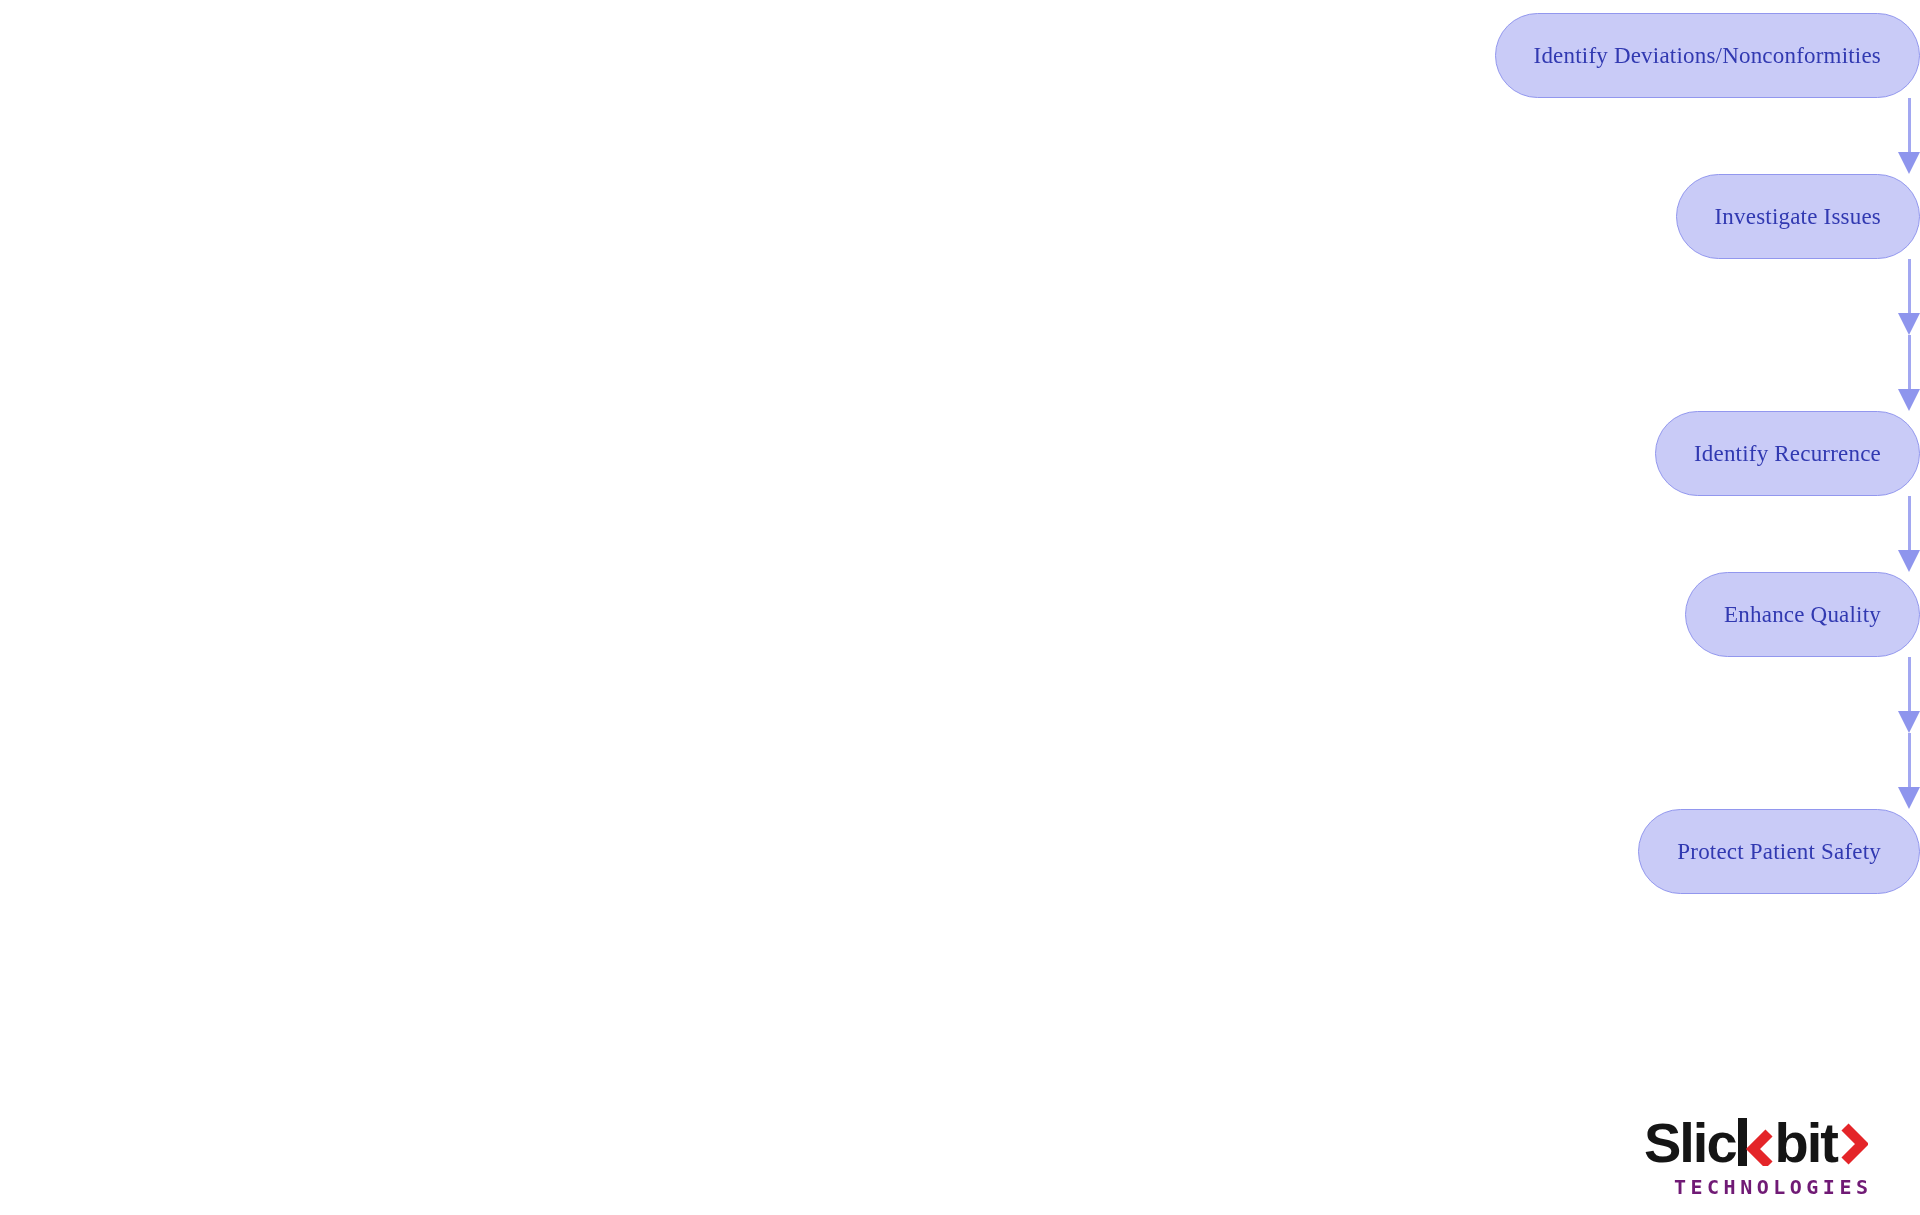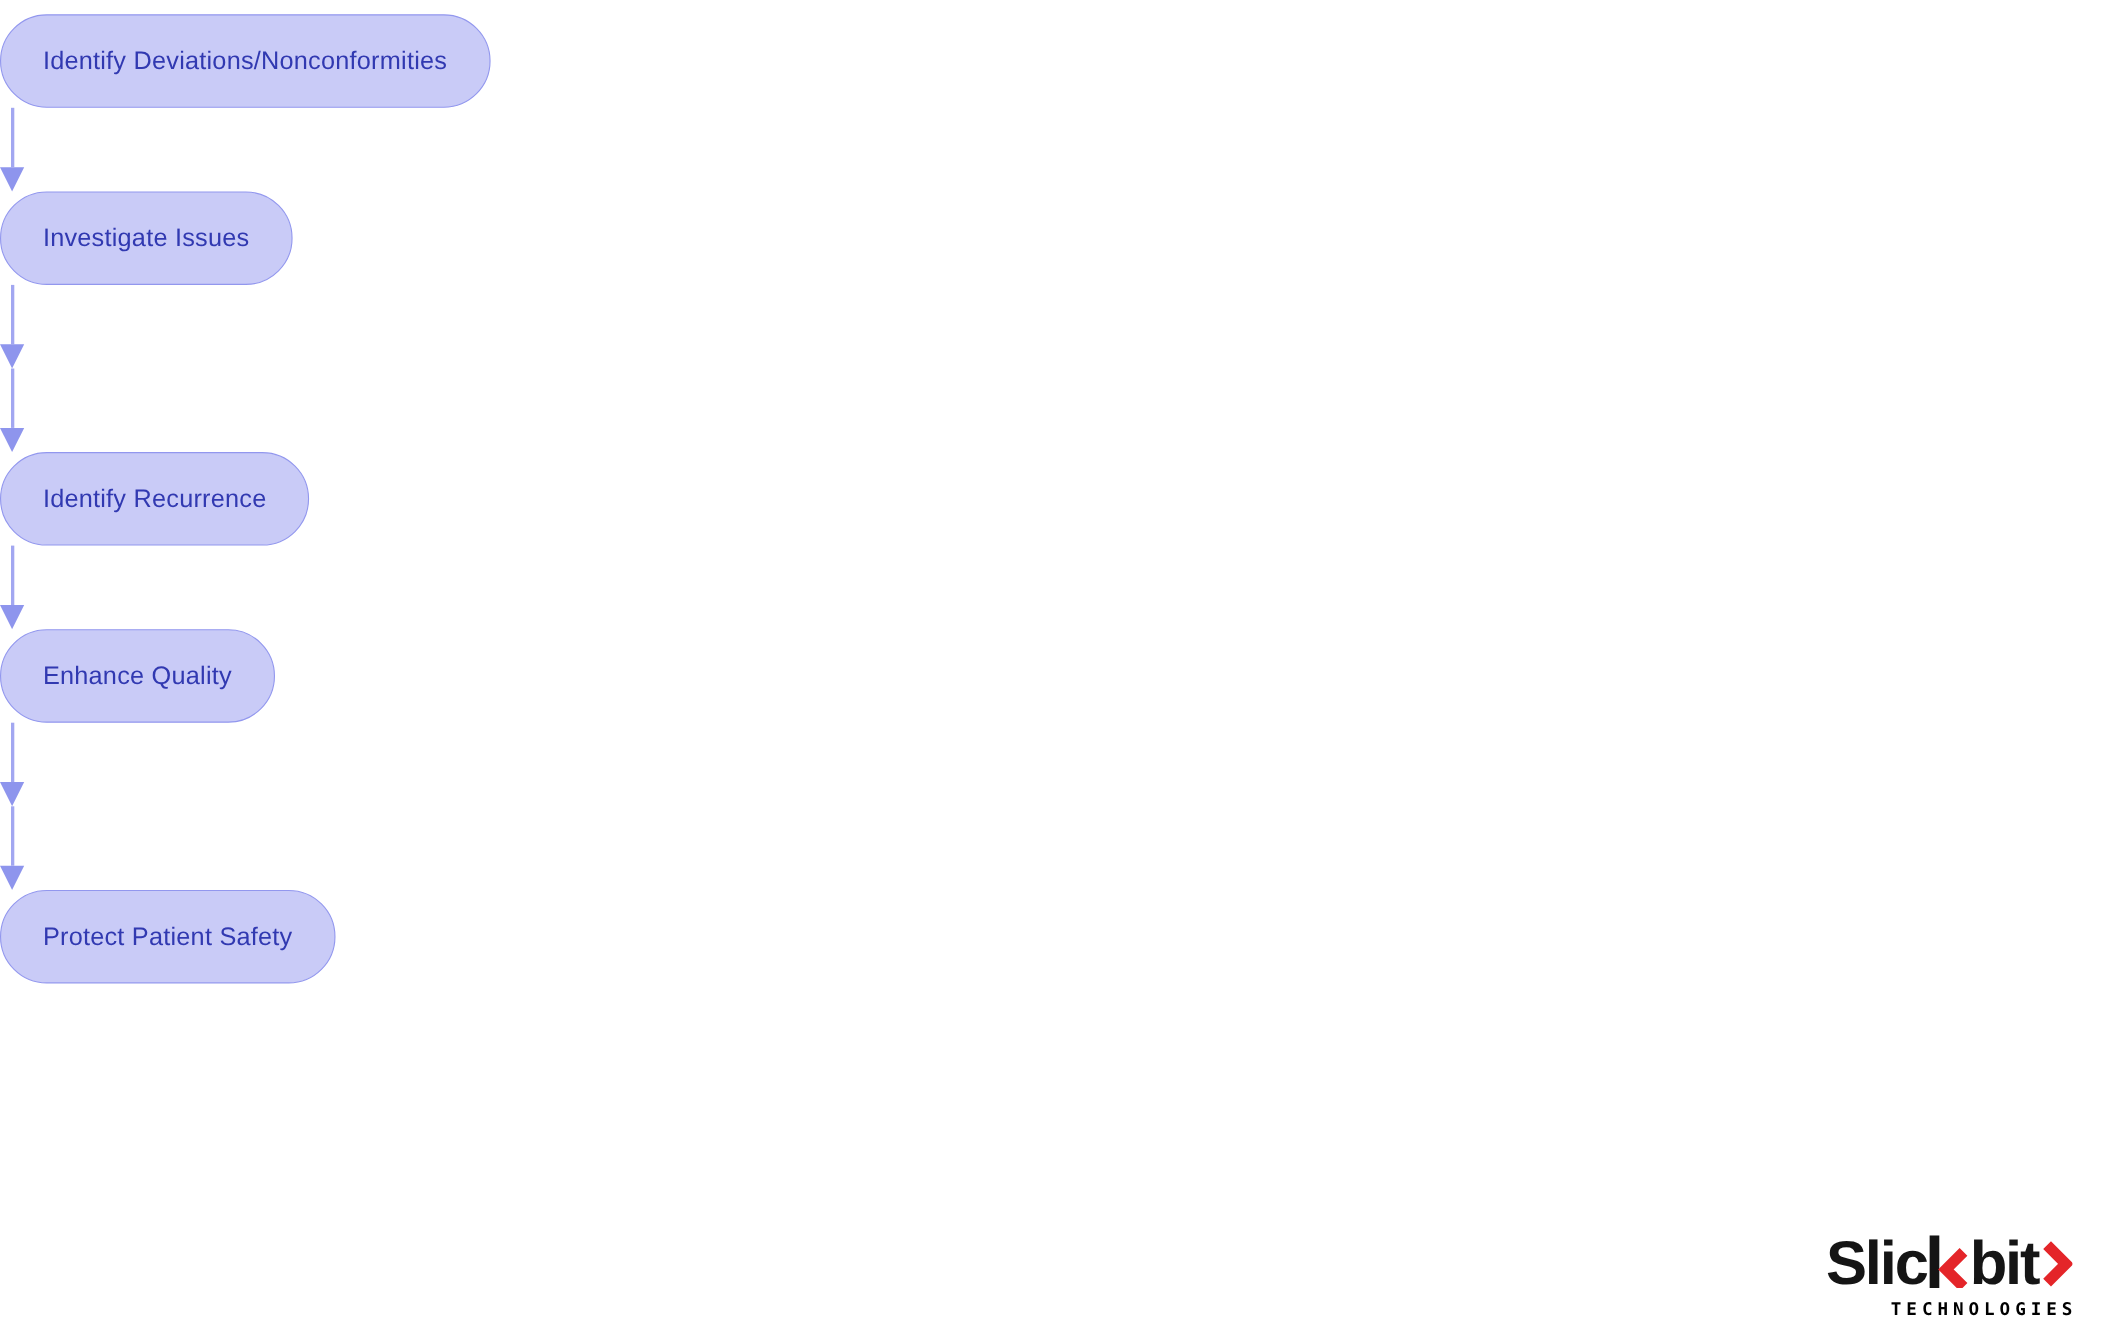--- a/index.html
+++ b/index.html
@@ -15,21 +15,22 @@
     background: #ffffff;
     overflow: hidden;
   }
   .flow {
     position: absolute;
     top: 13px;
     left: 0;
     width: 100%;
     display: flex;
     flex-direction: column;
-    align-items: flex-start;
+    align-items: flex-end;
+    font-family: Liberation Serif, serif;
   }
   .node {
     height: 85px;
     border-radius: 42.5px;
     background: #c9cbf7;
     border: 1.5px solid #9297ee;
     color: #3139b1;
     font-size: 23px;
     letter-spacing: 0.2px;
     display: flex;
@@ -53,21 +54,21 @@
   }
   .arrow .head {
     width: 0;
     height: 0;
     border-left: 11px solid transparent;
     border-right: 11px solid transparent;
     border-top: 22px solid #8e95ed;
   }
   .logo {
     position: absolute;
-    right: 36px;
+    right: 52px;
     bottom: 16px;
     text-align: right;
   }
   .wordmark {
     display: flex;
     align-items: flex-end;
     justify-content: flex-end;
     color: #151515;
     font-weight: bold;
     font-size: 56px;
@@ -77,24 +78,24 @@
   .wordmark .kglyph {
     margin: 0 1px 0 2px;
   }
   .wordmark .endchev {
     margin-left: 3px;
   }
   .tagline {
     margin-top: 9px;
     font-family: "DejaVu Sans Mono", monospace;
     font-weight: bold;
-    font-size: 16px;
+    font-size: 20px;
     letter-spacing: 4.5px;
     margin-right: -4.5px;
-    color: #000000;
+    color: #701a75;
   }
 </style>
 </head>
 <body>
 
 <div class="canvas">
 
   <div class="flow">
 
     <div class="node">Identify Deviations/Nonconformities</div>

